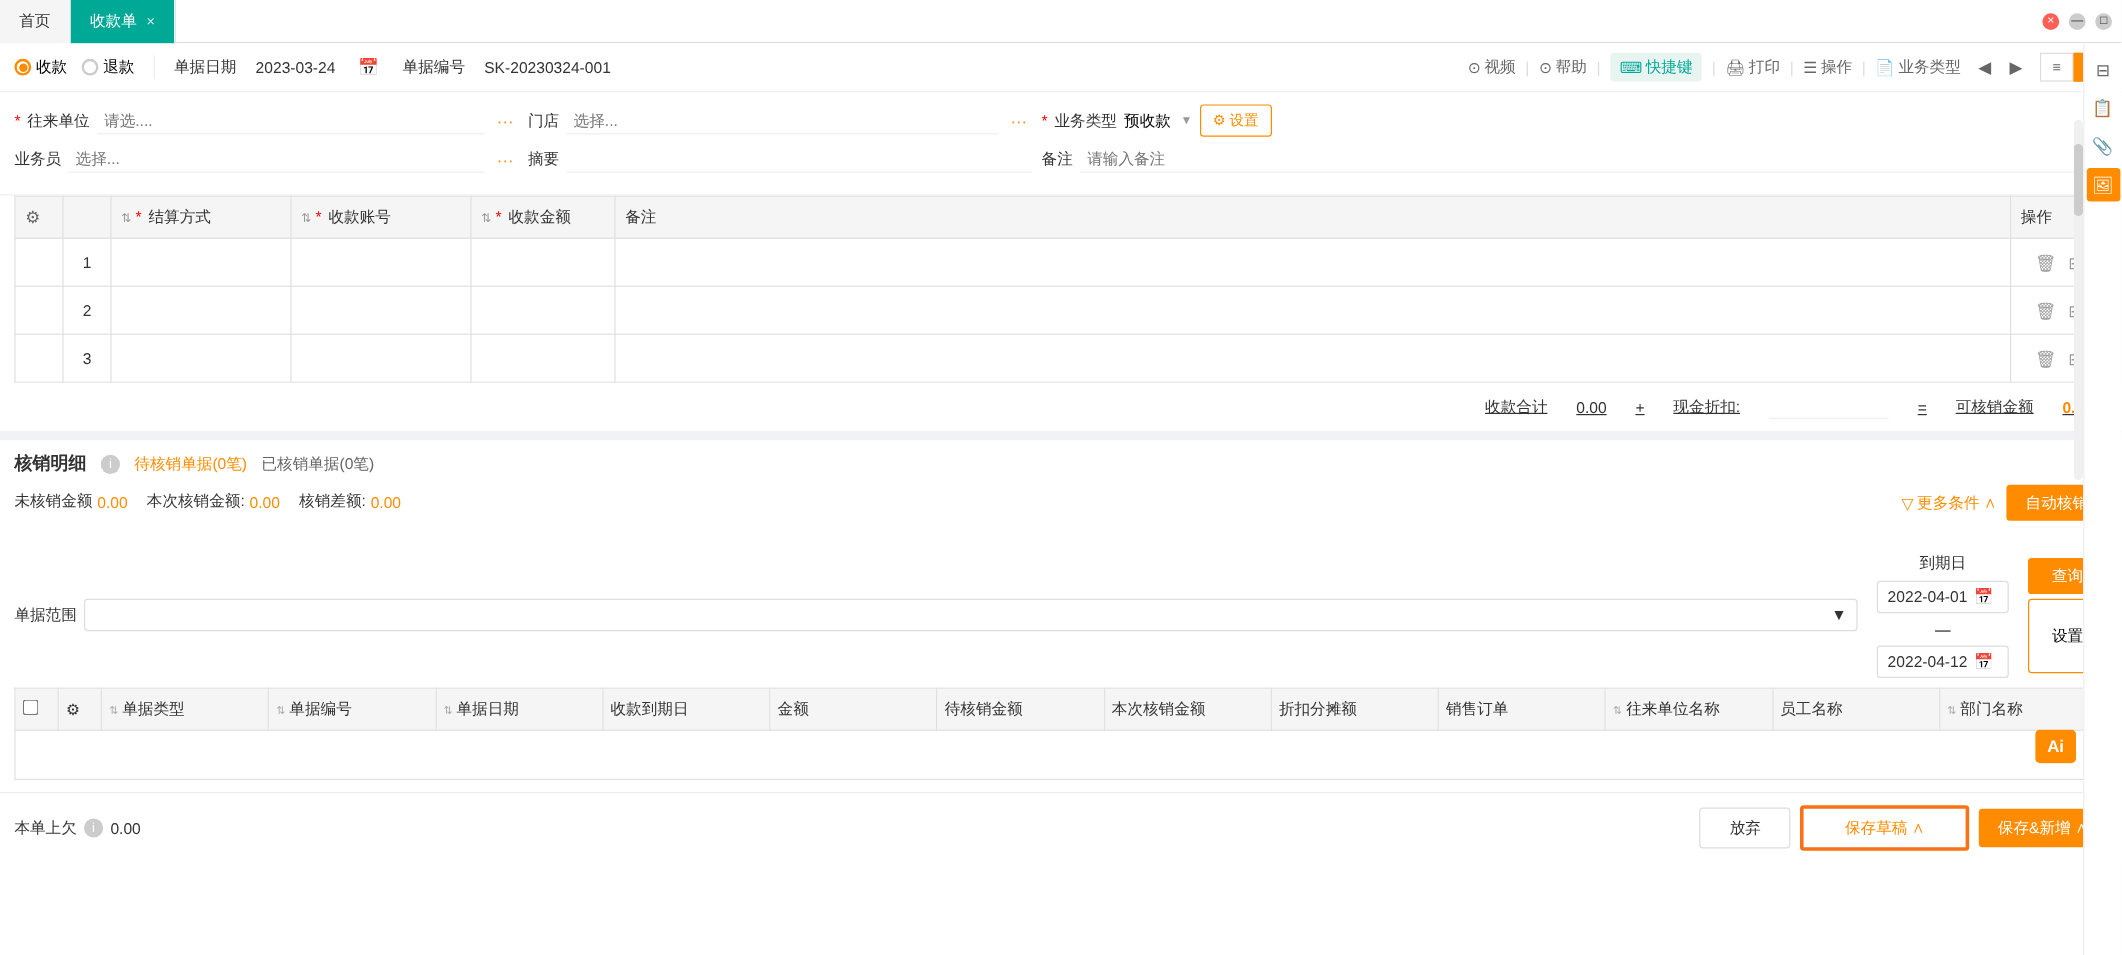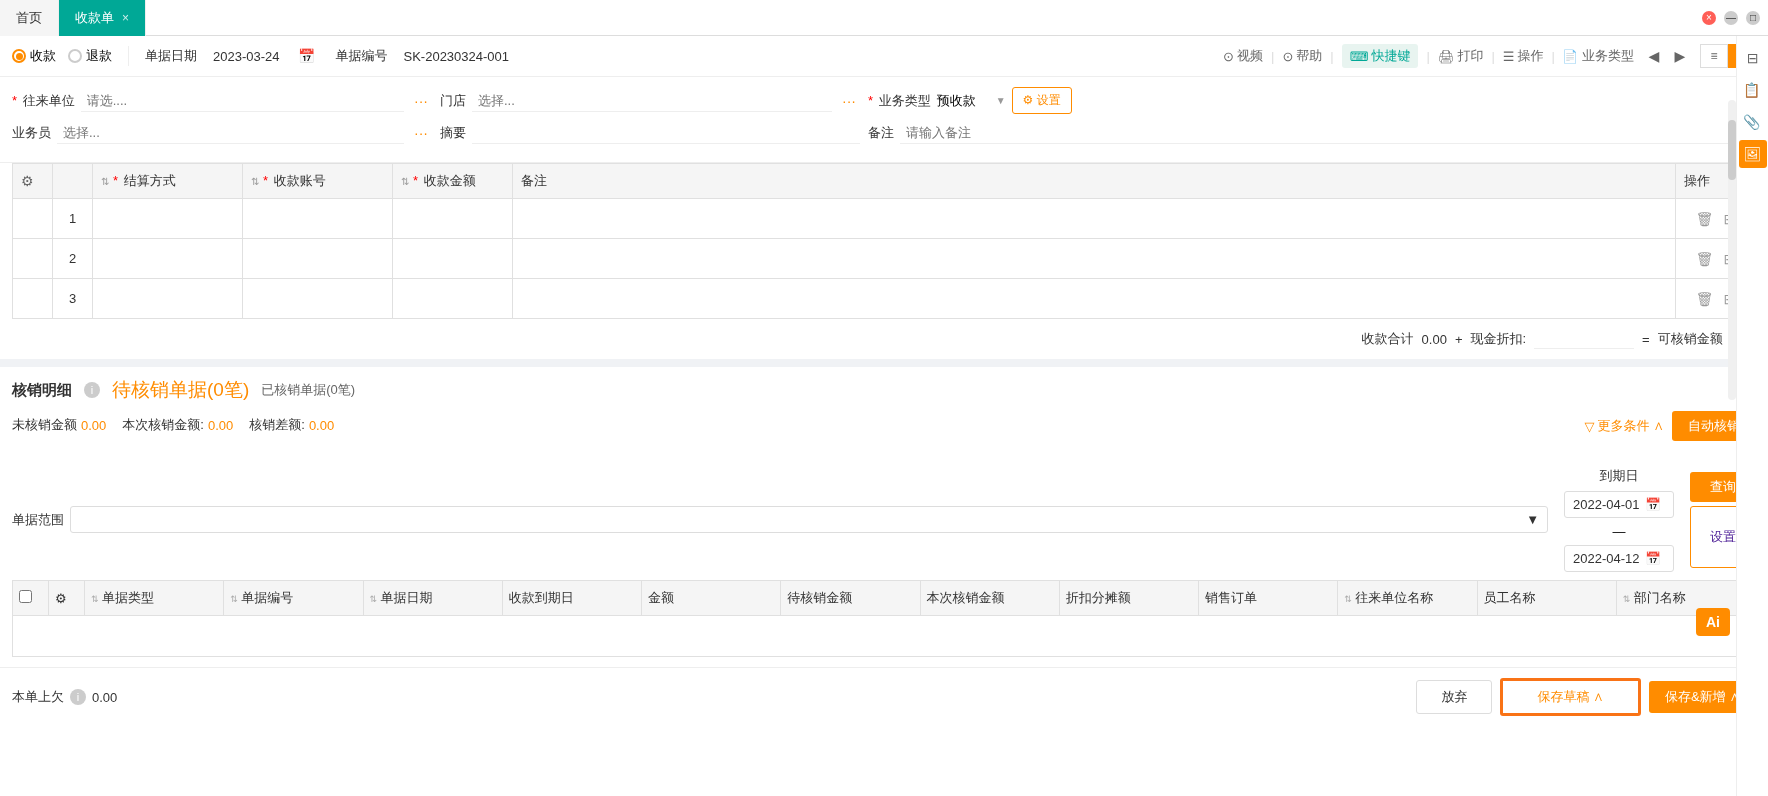--- a/index.html
+++ b/index.html
@@ -160,21 +160,21 @@
       border: 1px solid #ff8c00;
       color: #ff8c00;
       padding: 4px 10px;
       border-radius: 3px;
       cursor: pointer;
       display: flex; align-items: center; gap: 4px;
       font-size: 12px;
       white-space: nowrap;
     }
     .select-field {
-      display: flex; align-items: center; gap: 20px;
+      display: flex; align-items: center; gap: 8px;
     }
     .dropdown-arrow { color: #999; font-size: 10px; }
 
     
     .table-container {
       background: #fff;
       margin: 0 12px;
     }
     .data-table {
       width: 100%;
@@ -217,25 +217,26 @@
       border: none;
       padding: 2px;
     }
     .gear-icon { cursor: pointer; color: #666; font-size: 14px; }
 
     
     .summary-row {
       display: flex;
       align-items: center;
       justify-content: flex-end;
-      padding: 10px 12px;
-      background: #fff;
-      gap: 8px;
-      font-size: 13px;
-      color: #333;
+      padding: 10px 24px;
+      background: #fff;
+      gap: 24px;
+      font-size: 13px;
+      color: #333;
+      text-decoration: underline;
     }
     .summary-input {
       border: none;
       border-bottom: 1px solid #eee;
       width: 100px;
       text-align: right;
       outline: none;
       font-size: 13px;
       padding: 2px 4px;
     }
@@ -266,21 +267,21 @@
       border-radius: 50%;
       background: #ccc;
       color: #fff;
       display: inline-flex; align-items: center; justify-content: center;
       font-size: 11px;
       cursor: pointer;
     }
     .tab-link {
       color: #ff8c00;
       cursor: pointer;
-      font-size: 19px;
+      font-size: 13px;
     }
     .tab-link-inactive { color: #666; cursor: pointer; font-size: 13px; }
     .verify-stats {
       display: flex; align-items: center; gap: 16px;
       margin-bottom: 10px;
       font-size: 13px;
       color: #333;
     }
     .verify-stat { display: flex; align-items: center; gap: 4px; }
     .verify-stat-num { color: #ff8c00; }
@@ -345,21 +346,21 @@
       color: #fff;
       border: none;
       padding: 6px 20px;
       border-radius: 3px;
       cursor: pointer;
       font-size: 13px;
     }
     .settings-btn2 {
       background: #fff;
       border: 1px solid #ff8c00;
-      color: #4c1d95;
+      color: #000000;
       padding: 21px 16px;
       border-radius: 3px;
       cursor: pointer;
       font-size: 13px;
     }
     .search-actions {
       display: flex; flex-direction: column; gap: 4px;
     }
 
     

